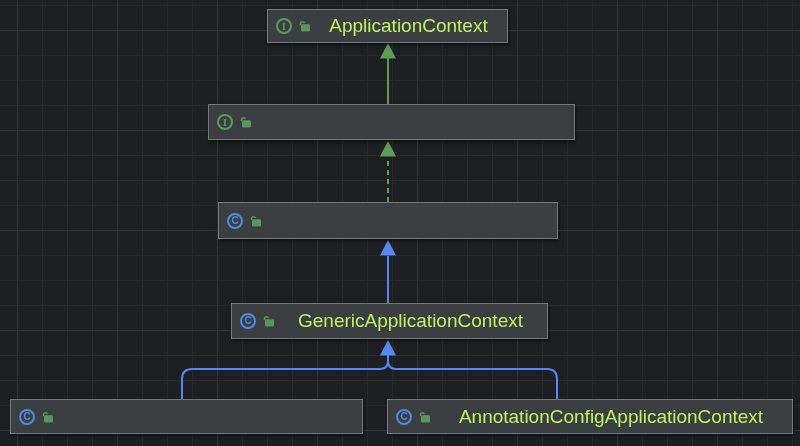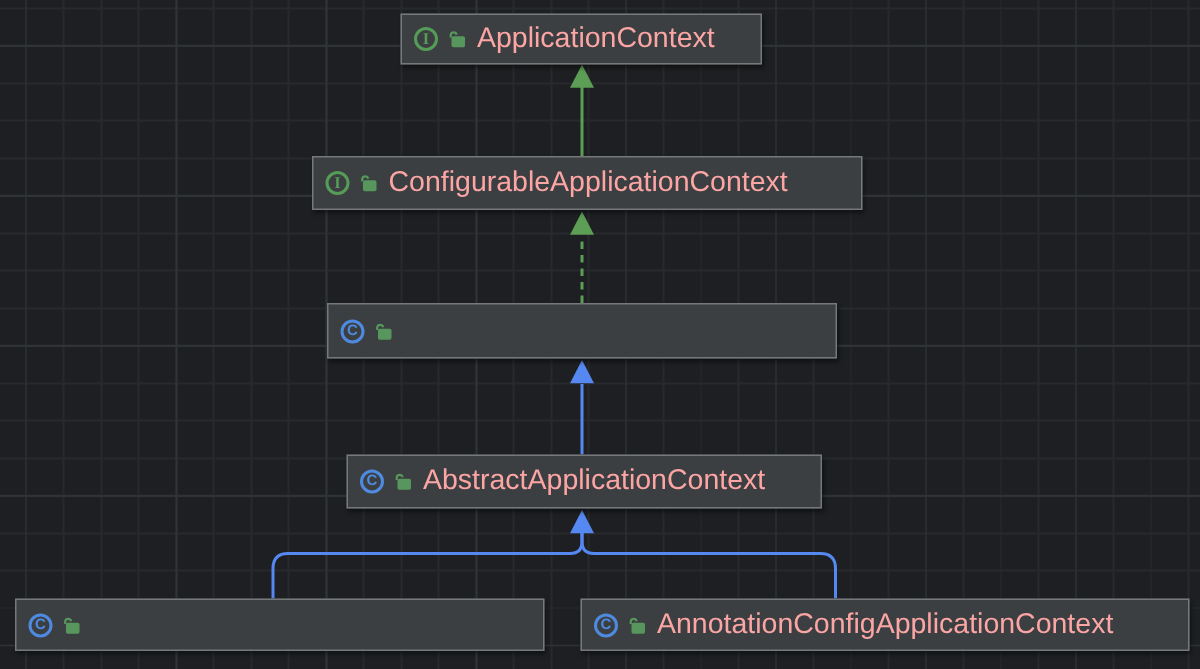--- a/index.html
+++ b/index.html
@@ -58,22 +58,23 @@
   }
   .type-icon.cls {
     border: 2px solid #4e8ae0;
     color: #4e8ae0;
     font-family: "Liberation Sans", sans-serif;
     font-size: 10px;
   }
   .lock-icon { flex: 0 0 auto; display: block; }
   .label {
     flex: 1;
+    text-align: center;
     font-size: 19px;
-    color: #fca5a5;
+    color: #bef264;
     white-space: nowrap;
     overflow: hidden;
   }
   
   #n0 { left: 267px; top: 9px;   width: 241px; height: 34px; }
   #n1 { left: 208px; top: 104px; width: 367px; height: 36px; }
   #n2 { left: 218px; top: 202px; width: 340px; height: 37px; }
   #n3 { left: 231px; top: 303px; width: 317px; height: 36px; }
   #n4 { left: 10px;  top: 399px; width: 353px; height: 35px; }
   #n5 { left: 387px; top: 399px; width: 406px; height: 35px; }
@@ -117,38 +118,37 @@
     </svg>
     <span class="label">ApplicationContext</span>
   </div>
 
   <div class="node" id="n1">
     <span class="type-icon iface">I</span>
     <svg class="lock-icon" width="14" height="14" viewBox="0 0 14 14">
       <path d="M2.5,6 V4.2 A2,2 0 0 1 6.4,4.2" stroke="#57965c" stroke-width="1.5" fill="none"></path>
       <rect x="3" y="5.2" width="9" height="7.3" rx="1.2" fill="#57965c"></rect>
     </svg>
-    <span class="label">ConfigurableApplicationContext</span>
   </div>
 
   <div class="node" id="n2">
     <span class="type-icon cls">C</span>
     <svg class="lock-icon" width="14" height="14" viewBox="0 0 14 14">
       <path d="M2.5,6 V4.2 A2,2 0 0 1 6.4,4.2" stroke="#57965c" stroke-width="1.5" fill="none"></path>
       <rect x="3" y="5.2" width="9" height="7.3" rx="1.2" fill="#57965c"></rect>
     </svg>
   </div>
 
   <div class="node" id="n3">
     <span class="type-icon cls">C</span>
     <svg class="lock-icon" width="14" height="14" viewBox="0 0 14 14">
       <path d="M2.5,6 V4.2 A2,2 0 0 1 6.4,4.2" stroke="#57965c" stroke-width="1.5" fill="none"></path>
       <rect x="3" y="5.2" width="9" height="7.3" rx="1.2" fill="#57965c"></rect>
     </svg>
-    <span class="label">AbstractApplicationContext</span>
+    <span class="label">GenericApplicationContext</span>
   </div>
 
   <div class="node" id="n4">
     <span class="type-icon cls">C</span>
     <svg class="lock-icon" width="14" height="14" viewBox="0 0 14 14">
       <path d="M2.5,6 V4.2 A2,2 0 0 1 6.4,4.2" stroke="#57965c" stroke-width="1.5" fill="none"></path>
       <rect x="3" y="5.2" width="9" height="7.3" rx="1.2" fill="#57965c"></rect>
     </svg>
   </div>
 

